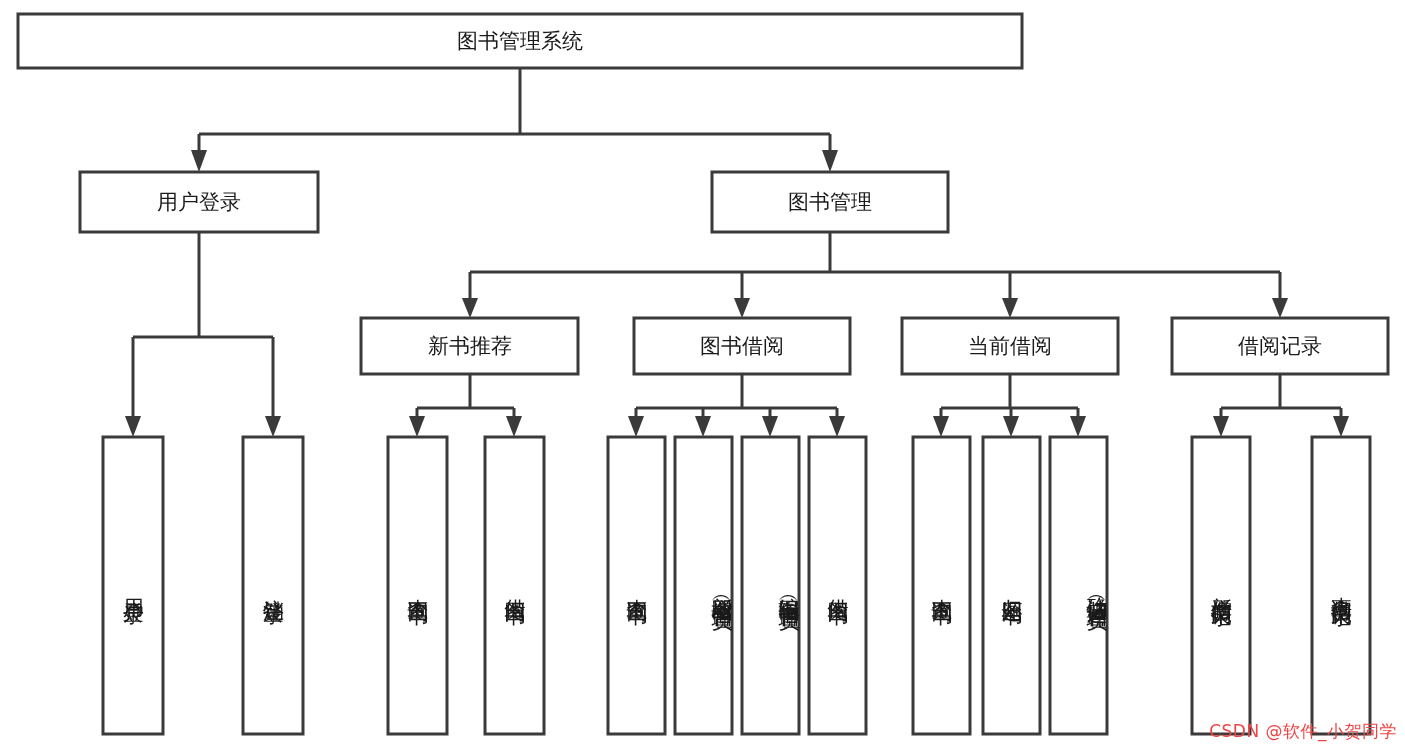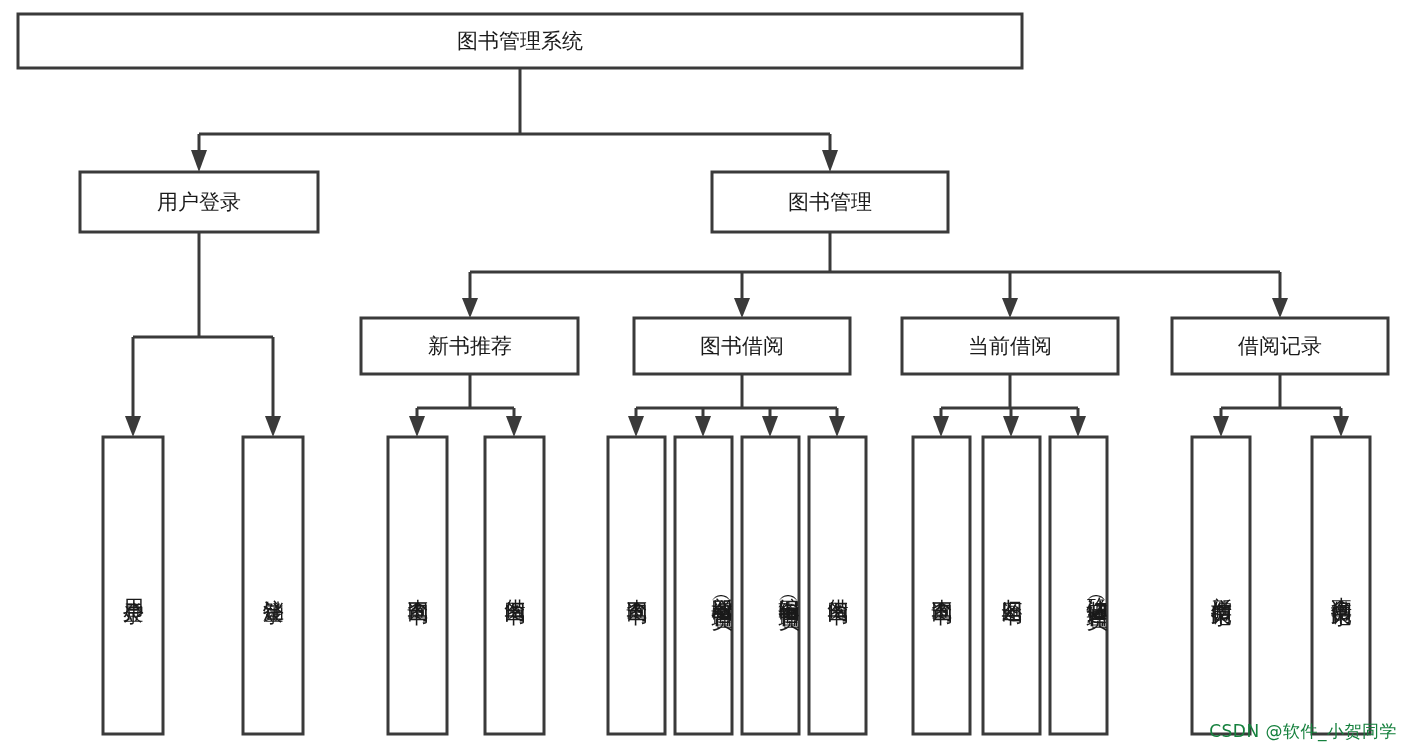--- a/index.html
+++ b/index.html
@@ -62,21 +62,21 @@
     justify-content: center;
     white-space: nowrap;
     pointer-events: none;
   }
   .watermark {
     position: absolute;
     right: 8px;
     bottom: 4px;
     font-family: "DejaVu Sans", "Liberation Sans", sans-serif;
     font-size: 17px;
-    color: #15803d;
+    color: #ef4444;
     letter-spacing: 0.5px;
     white-space: nowrap;
   }
 </style>
 </head>
 <body>
 
 <div id="diagram-root">
 
   <svg class="diagram-canvas" viewBox="0 0 1405 747">

